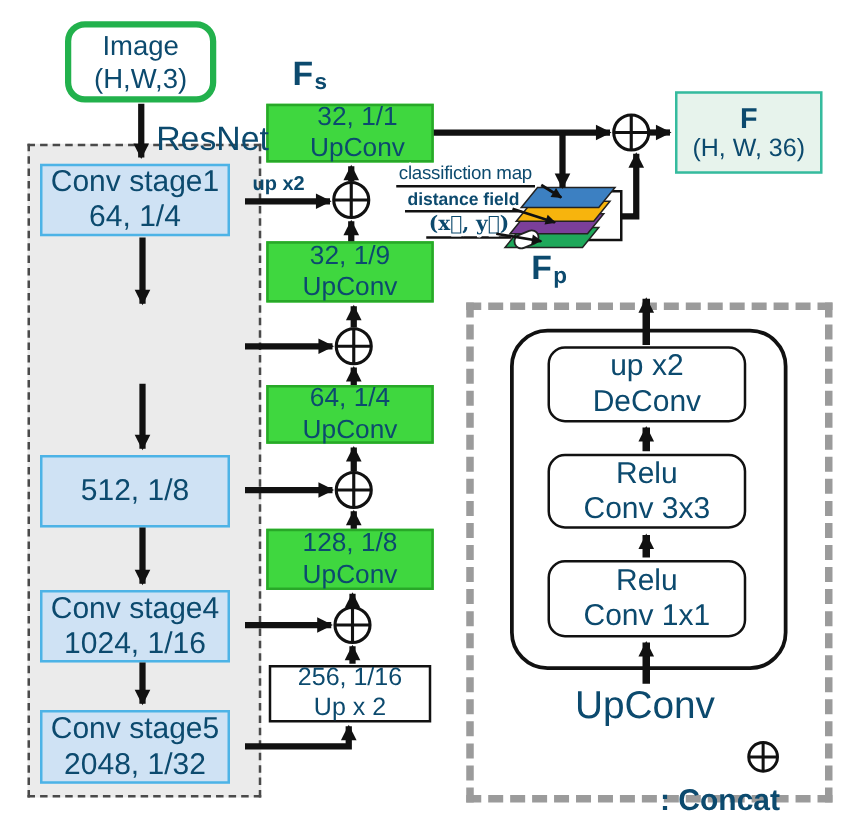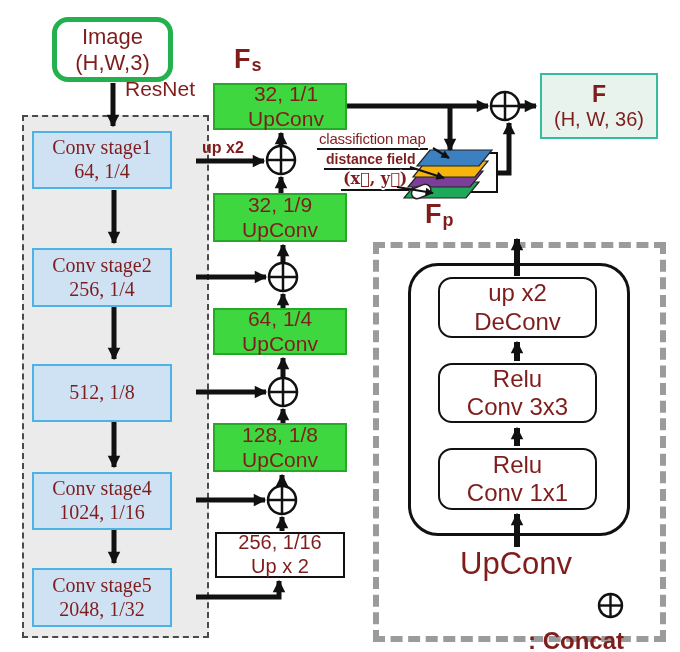--- a/index.html
+++ b/index.html
@@ -1,18 +1,18 @@
 <!DOCTYPE html>
 <html><head>
 <meta charset="utf-8">
 <style>
   html,body{margin:0;padding:0;background:#fff;}
   #canvas{
     position:relative;width:680px;height:652px;background:#fff;overflow:hidden;
-    font-family:"Liberation Sans","DejaVu Sans",sans-serif;color:#7f1d1d;
+    font-family:"Liberation Sans","DejaVu Sans",sans-serif;color:#0c4a6e;
   }
   .abs{position:absolute;}
   .box{
     position:absolute;display:flex;flex-direction:column;align-items:center;justify-content:center;
     text-align:center;line-height:1.18;box-sizing:border-box;z-index:10;
   }
   
   .backbone{
     left:22px;top:115px;width:183px;height:519px;background:#ebebeb;
     border:2px dashed #4a4a4a;z-index:1;
@@ -23,21 +23,21 @@
     border:6px dashed #9b9b9b;z-index:1;
   }
   .inner-round{
     left:408px;top:263px;width:216px;height:267px;border:3px solid #111;border-radius:30px;z-index:5;
   }
   .image-box{
     left:52px;top:17px;width:121px;height:65px;background:#fff;border:5px solid #22b14c;
     border-radius:16px;font-size:22px;font-weight:500;
   }
   .stage{
-    left:32px;width:140px;height:58px;background:#cfe2f4;border:2px solid #4db3e6;font-size:20px;font-family:Liberation Serif, serif;
+    left:32px;width:152px;height:58px;background:#cfe2f4;border:2px solid #4db3e6;font-size:24px;
   }
   .green{
     left:213px;width:134px;background:#3fd73f;border:2px solid #28a828;font-size:21px;
   }
   .upbox{
     left:215px;top:532px;width:130px;height:46px;background:#fff;border:2.5px solid #111;font-size:20px;
   }
   .fbox{
     left:540px;top:73px;width:118px;height:66px;background:#e7f3ec;border:2.5px solid #35bb9e;
     font-size:20px;
@@ -46,21 +46,21 @@
   .detailbox{
     left:438px;width:159px;background:#fff;border:2.5px solid #111;border-radius:14px;font-size:24px;z-index:10;
   }
   .flabel{font-weight:bold;font-size:27px;z-index:20;}
   .flabel .sub{font-size:18px;position:relative;top:3px;left:1px;}
   .small-label{position:absolute;font-size:16px;font-weight:600;z-index:20;}
   .pred-label{
     position:absolute;z-index:20;border-bottom:2px solid #111;padding:0 2px 1px 2px;white-space:nowrap;
     text-shadow:-1px -1px 0 #fff,1px -1px 0 #fff,-1px 1px 0 #fff,1px 1px 0 #fff,-2px 0 0 #fff,2px 0 0 #fff,0 2px 0 #fff,0 -2px 0 #fff;
   }
-  .resnet{left:125px;top:77px;font-size:21px;z-index:20;}
+  .resnet{left:125px;top:96px;font-size:27px;z-index:20;}
   .upconv-title{left:408px;top:546px;width:216px;text-align:center;font-size:31px;font-weight:500;z-index:20;}
   .legend-row{
     left:408px;top:592px;width:216px;display:flex;align-items:flex-end;justify-content:center;gap:8px;z-index:20;flex-direction:column;
   }
   .legend-row .txt{font-size:24px;font-weight:600;}
   #overlay{position:absolute;left:0;top:0;z-index:40;pointer-events:none;}
 </style>
 </head>
 <body>
 
@@ -72,24 +72,20 @@
 
   <div class="box image-box">
     <span>Image</span>
     <span>(H,W,3)</span>
   </div>
   <div class="abs resnet">ResNet</div>
 
   <div class="box stage" style="top:131px;">
     <span>Conv stage1</span>
     <span>64, 1/4</span>
-  </div>
-  <div class="box stage" style="top:248px;height:59px;">
-    <span>Conv stage2</span>
-    <span>256, 1/4</span>
   </div>
   <div class="box stage" style="top:364px;">
     <span>512, 1/8</span>
   </div>
   <div class="box stage" style="top:472px;">
     <span>Conv stage4</span>
     <span>1024, 1/16</span>
   </div>
   <div class="box stage" style="top:568px;height:59px;">
     <span>Conv stage5</span>

